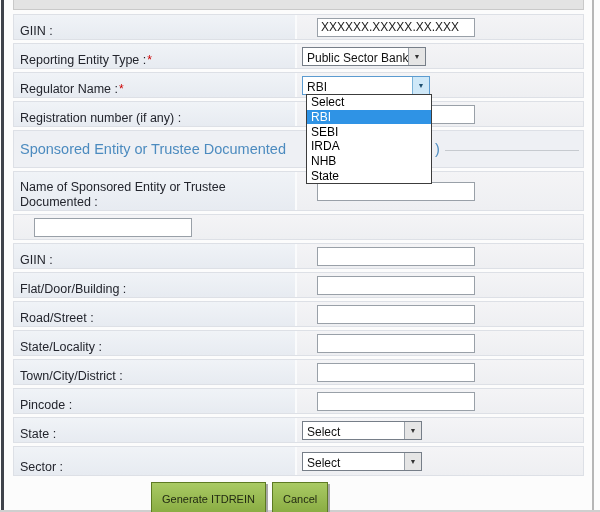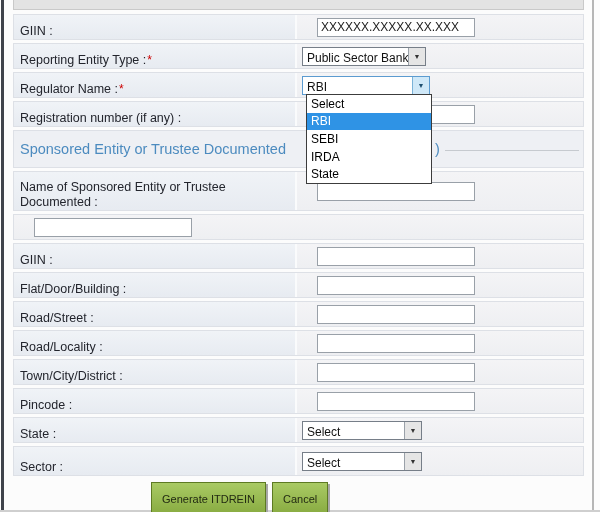--- a/index.html
+++ b/index.html
@@ -190,21 +190,21 @@
       <div class="lbl">
           <span>Road/Street :</span>
         </div>
       <div class="fld">
         <input class="txt" value="" style="">
       </div>
     </div>
 
     <div class="row h26">
       <div class="lbl">
-          <span>Road/Locality :</span>
+          <span>State/Locality :</span>
         </div>
       <div class="fld">
         <input class="txt" value="" style="">
       </div>
     </div>
 
     <div class="row h26">
       <div class="lbl">
           <span>Town/City/District :</span>
         </div>
@@ -246,18 +246,19 @@
       </div>
     </div>
 
   </div>
 
   <div class="dropdown">
     <div class="dd-item">Select</div>
     <div class="dd-item selected">RBI</div>
     <div class="dd-item">SEBI</div>
     <div class="dd-item">IRDA</div>
+    <div class="dd-item">NHB</div>
     <div class="dd-item">State</div>
   </div>
 
   <button class="btn btn-generate">Generate ITDREIN</button>
   <button class="btn btn-cancel">Cancel</button>
 </div>
 
 </body></html>

